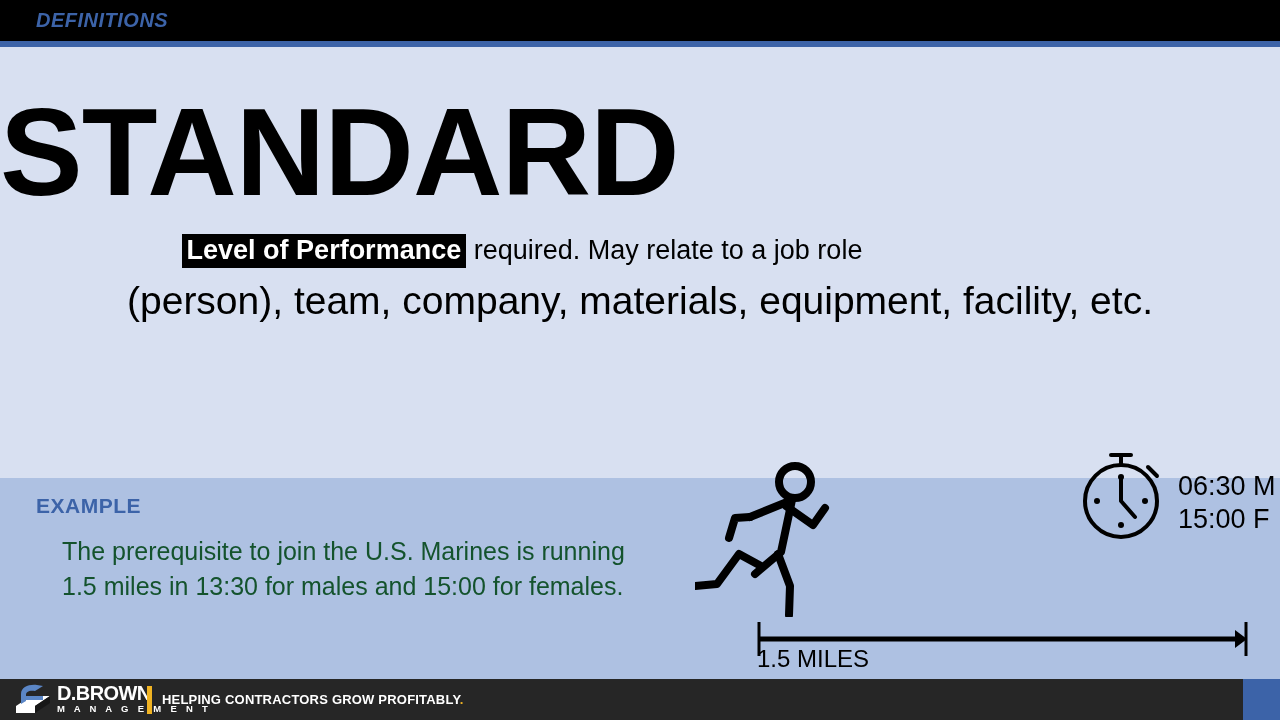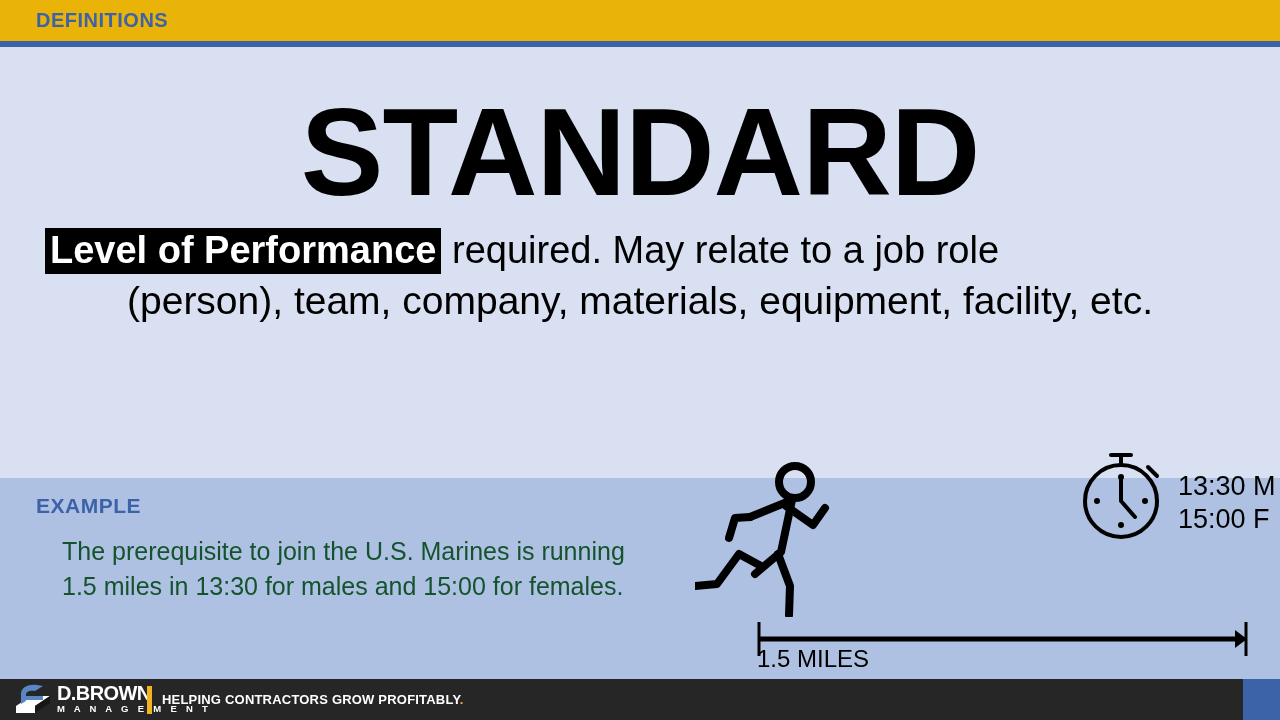--- a/index.html
+++ b/index.html
@@ -22,21 +22,22 @@
     background: #d8e0f1;
   }
 
   
   .def-band {
     position: absolute;
     left: 0;
     top: 0;
     width: 1280px;
     height: 48px;
-    background: #eab308;
+    background: #000000;
+    font-style: italic;
   }
   .def-band-label {
     position: absolute;
     left: 36px;
     top: 9px;
     font-size: 20px;
     font-weight: bold;
     letter-spacing: 0.5px;
     color: #3c63a8;
     font-family: "Liberation Sans", sans-serif;
@@ -57,35 +58,35 @@
     top: 47px;
     width: 1280px;
     height: 383px;
     background: #d8e0f1;
   }
   .title {
     position: absolute;
     left: 0;
     top: 43px;
     width: 1280px;
-    text-align: center;
+    text-align: left;
     font-size: 124px;
     line-height: 124px;
     font-weight: bold;
     letter-spacing: -1px;
     color: #000000;
     font-family: "Liberation Sans", sans-serif;
   }
   .def-line1 {
     position: absolute;
     left: 0;
     top: 178px;
     width: 1044px;
     text-align: center;
-    font-size: 38px;
+    font-size: 27px;
     line-height: 50px;
     color: #000000;
     white-space: nowrap;
   }
   .def-line2 {
     position: absolute;
     left: 0;
     top: 229px;
     width: 1280px;
     text-align: center;
@@ -304,21 +305,21 @@
       <line x1="48" y1="12" x2="48" y2="22" stroke-linecap="round"></line>
       <line x1="75" y1="24" x2="84" y2="33" stroke-linecap="round"></line>
       <circle cx="48" cy="34" r="3" fill="#000000" stroke="none"></circle>
       <circle cx="48" cy="82" r="3" fill="#000000" stroke="none"></circle>
       <circle cx="24" cy="58" r="3" fill="#000000" stroke="none"></circle>
       <circle cx="72" cy="58" r="3" fill="#000000" stroke="none"></circle>
       <path d="M48 34 L48 58 L62 74" stroke-linecap="round" stroke-linejoin="round"></path>
     </svg>
   </div>
   <div class="watch-times">
-    <div>13:30 M</div>
+    <div>06:30 M</div>
     <div>15:00 F</div>
   </div>
 
   <div class="dist">
     <svg width="492" height="34" viewBox="0 0 492 34" fill="none" stroke="#000000" stroke-width="4">
       <line x1="2" y1="0" x2="2" y2="34" stroke-width="3"></line>
       <line x1="489" y1="0" x2="489" y2="34" stroke-width="3"></line>
       <line x1="2" y1="17" x2="478" y2="17" stroke-width="5"></line>
       <path d="M478 8 L490 17 L478 26 Z" fill="#000000" stroke="none"></path>
     </svg>

